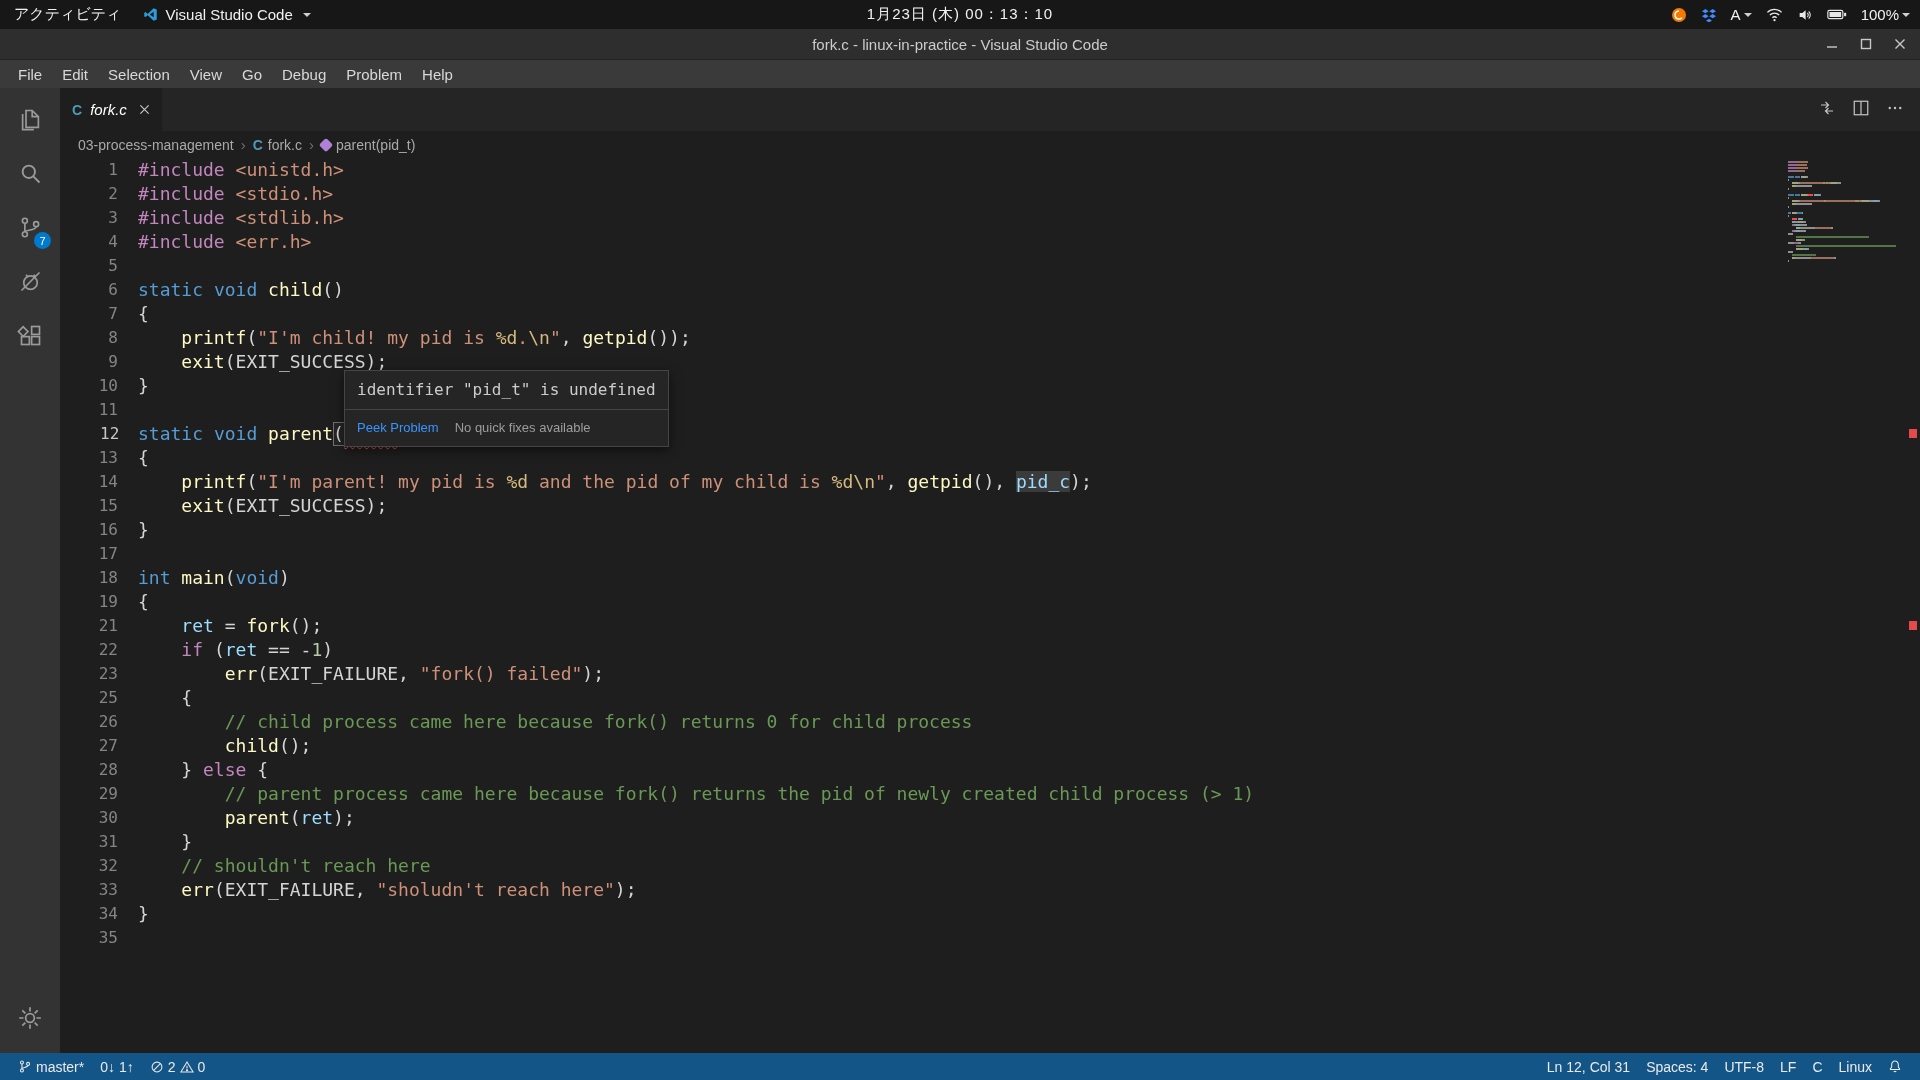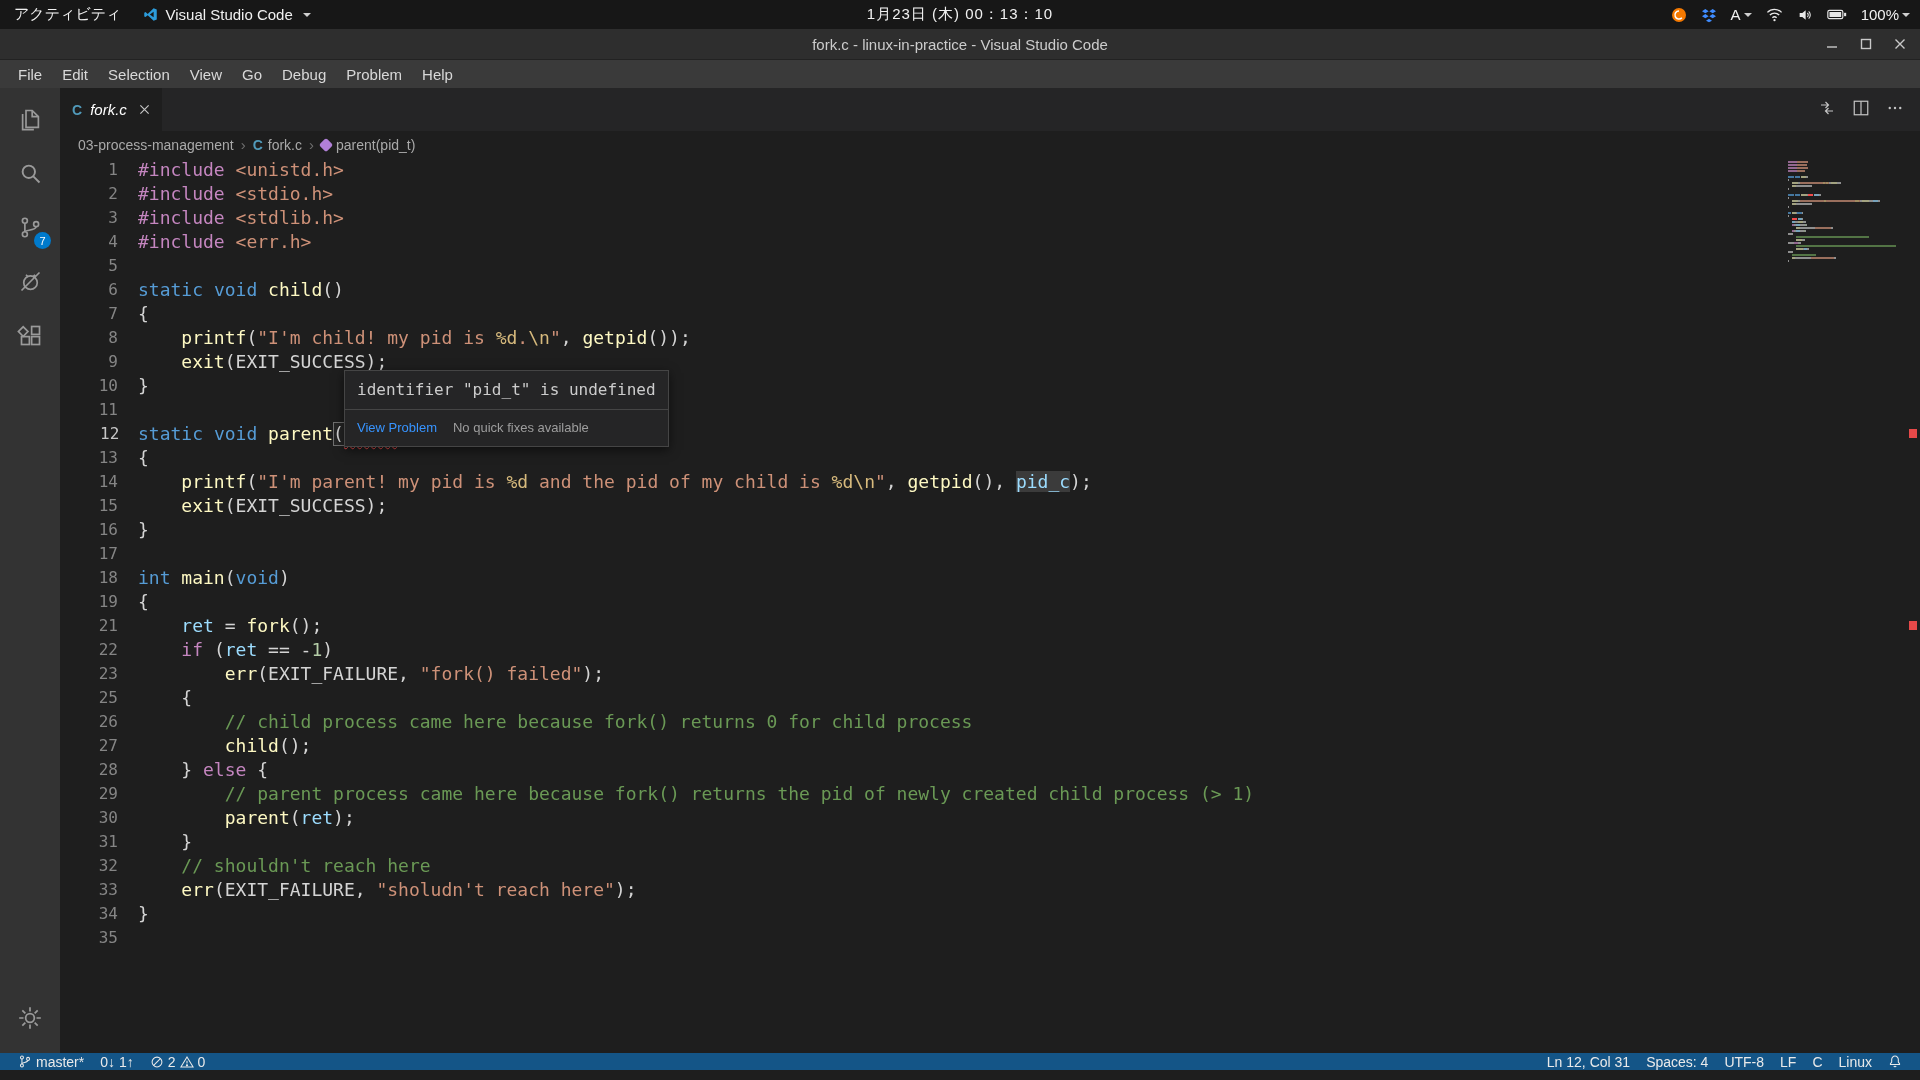--- a/index.html
+++ b/index.html
@@ -106,21 +106,21 @@
   .mm-tok.str { background:#ce9178; }
   .mm-tok.esc { background:#d7ba7d; }
   .mm-tok.var { background:#9cdcfe; }
   .mm-tok.num { background:#b5cea8; }
   .mm-tok.com { background:#6a9955; }
   .mm-tok.errt{ background:#f14c4c; opacity:1; }
   .overview-ruler { position:absolute; right:0; top:0; bottom:0; width:14px; }
   .ruler-mark { position:absolute; right:3px; width:8px; height:9px; background:rgba(241,76,76,0.95); }
 
   
-  .statusbar { height:17px; background:#145587; color:#eaeaea; font-size:14px;
+  .statusbar { height:27px; background:#145587; color:#eaeaea; font-size:14px;
                display:flex; align-items:center; padding:0 10px; }
   .sb-left, .sb-right { display:flex; align-items:center; }
   .sb-right { margin-left:auto; }
   .sb-item { display:flex; align-items:center; gap:4px; padding:0 8px; white-space:nowrap; }
   .sb-icon { display:inline-flex; align-items:center; }
 </style>
 </head>
 <body>
 
 <div class="gnome-bar">
@@ -342,21 +342,21 @@
           <div class="code-line"><div class="ln">31</div><div class="lt"><span class="tok pl">    }</span></div></div>
           <div class="code-line"><div class="ln">32</div><div class="lt"><span class="tok pl">    </span><span class="tok com">// shouldn't reach here</span></div></div>
           <div class="code-line"><div class="ln">33</div><div class="lt"><span class="tok pl">    </span><span class="tok fn">err</span><span class="tok pl">(EXIT_FAILURE, </span><span class="tok str">"sholudn't reach here"</span><span class="tok pl">);</span></div></div>
           <div class="code-line"><div class="ln">34</div><div class="lt"><span class="tok pl">}</span></div></div>
           <div class="code-line"><div class="ln">35</div><div class="lt"></div></div>
         </div>
 
       <div class="hover-tip">
         <div class="hover-msg">identifier "pid_t" is undefined</div>
         <div class="hover-status">
-          <span class="peek-link">View Problem</span>
+          <span class="peek-link">Peek Problem</span>
           <span class="no-fix">No quick fixes available</span>
         </div>
       </div>
 
       <div class="minimap">
           <div class="mm-line"><span class="mm-tok pp" style="width: 9.45px;"></span><span class="mm-tok str" style="width: 10.5px;"></span></div>
           <div class="mm-line"><span class="mm-tok pp" style="width: 9.45px;"></span><span class="mm-tok str" style="width: 9.45px;"></span></div>
           <div class="mm-line"><span class="mm-tok pp" style="width: 9.45px;"></span><span class="mm-tok str" style="width: 10.5px;"></span></div>
           <div class="mm-line"><span class="mm-tok pp" style="width: 9.45px;"></span><span class="mm-tok str" style="width: 7.35px;"></span></div>
           <div class="mm-line"></div>

